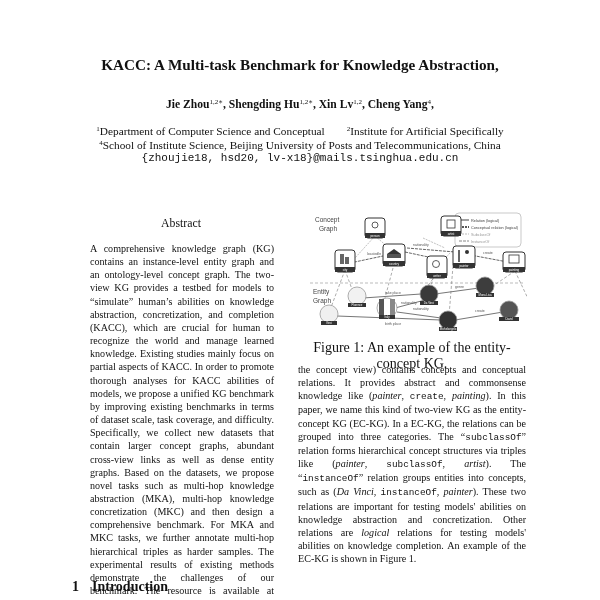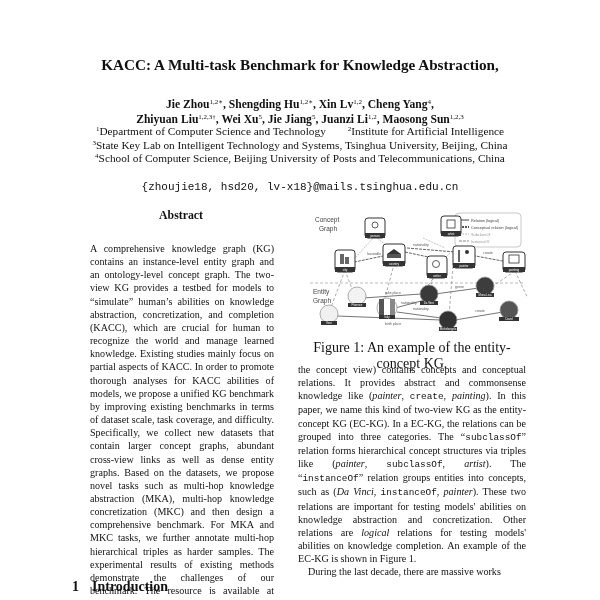--- a/index.html
+++ b/index.html
@@ -7,23 +7,23 @@
          font-family: "Liberation Serif", "DejaVu Serif", serif; color: #111; }
   .title { position: absolute; left: 0; width: 600px; top: 56px; text-align: center;
            font-weight: bold; font-size: 15.2px; line-height: 18px; }
   .authors { position: absolute; left: 0; width: 600px; top: 97px; text-align: center;
              font-weight: bold; font-size: 11.6px; line-height: 15px; }
   .authors sup { font-weight: normal; font-size: 7px; vertical-align: 4px; line-height: 0; }
   .affils { position: absolute; left: 0; width: 600px; top: 125px; text-align: center;
             font-size: 11.3px; line-height: 13.6px; }
   .affils sup { font-size: 7px; vertical-align: 4px; line-height: 0; }
   .affils .gap { display: inline-block; width: 22px; }
-  .email { font-family: "Liberation Mono", "DejaVu Sans Mono", monospace; font-size: 11px; margin-top: 15px; }
-  .abstract-head { position: absolute; left: 88px; width: 186px; top: 208px; text-align: center;
-                   font-weight: bold; font-size: 11.8px; }
+  .email { font-family: "Liberation Mono", "DejaVu Sans Mono", monospace; font-size: 11px; }
+  .abstract-head { position: absolute; left: 88px; width: 186px; top: 216px; text-align: center;
+                   font-weight: normal; font-size: 11.8px; }
   .col { position: absolute; font-size: 10.1px; line-height: 13.15px; text-align: justify; }
   .col-left { left: 90px; width: 184px; top: 242px; }
   .col-right { left: 298px; width: 228px; top: 363px; }
   .col p { margin: 0; }
   .col .indent { text-indent: 10px; }
   .mono { font-family: "Liberation Mono", "DejaVu Sans Mono", monospace; font-size: 9.4px; }
   .sec-head { position: absolute; left: 72px; top: 579px; font-weight: bold; font-size: 14px; }
   .sec-head .num { display: inline-block; width: 20px; }
   .figure { position: absolute; left: 305px; top: 208px; width: 222px; height: 124px; }
   .fig-caption { position: absolute; left: 298px; width: 228px; top: 340px; text-align: center;
@@ -37,38 +37,28 @@
   <div>KACC: A Multi-task Benchmark for Knowledge Abstraction,</div>
 </div>
 
 <div class="authors">
   <div>
     <span>Jie Zhou</span><sup>1,2∗</sup>,
     <span>Shengding Hu</span><sup>1,2∗</sup>,
     <span>Xin Lv</span><sup>1,2</sup>,
     <span>Cheng Yang</span><sup>4</sup>,
   </div>
-  <div>
-    <span>Zhiyuan Liu</span><sup>1,2,3†</sup>,
-    <span>Wei Xu</span><sup>5</sup>,
-    <span>Jie Jiang</span><sup>5</sup>,
-    <span>Juanzi Li</span><sup>1,2</sup>,
-    <span>Maosong Sun</span><sup>1,2,3</sup>
-  </div>
 </div>
 
 <div class="affils">
   <div>
-    <sup>1</sup><span>Department of Computer Science and Technology</span><span class="gap"></span><sup>2</sup><span>Institute for Artificial Intelligence</span>
+    <sup>1</sup><span>Department of Computer Science and Conceptual</span><span class="gap"></span><sup>2</sup><span>Institute for Artificial Specifically</span>
   </div>
   <div>
-    <sup>3</sup><span>State Key Lab on Intelligent Technology and Systems, Tsinghua University, Beijing, China</span>
-  </div>
-  <div>
-    <sup>4</sup><span>School of Computer Science, Beijing University of Posts and Telecommunications, China</span>
+    <sup>4</sup><span>School of Institute Science, Beijing University of Posts and Telecommunications, China</span>
   </div>
   <div class="email">{zhoujie18, hsd20, lv-x18}@mails.tsinghua.edu.cn</div>
 </div>
 
 <div class="abstract-head">Abstract</div>
 
 <div class="col col-left">
   <p><span>A comprehensive knowledge graph (KG) contains an instance-level entity graph and an ontology-level concept graph. The two-view KG provides a testbed for models to “simulate” human’s abilities on knowledge abstraction, concretization, and completion (KACC), which are crucial for human to recognize the world and manage learned knowledge. Existing studies mainly focus on partial aspects of KACC. In order to promote thorough analyses for KACC abilities of models, we propose a unified KG benchmark by improving existing benchmarks in terms of dataset scale, task coverage, and difficulty. Specifically, we collect new datasets that contain larger concept graphs, abundant cross-view links as well as dense entity graphs. Based on the datasets, we propose novel tasks such as multi-hop knowledge abstraction (MKA), multi-hop knowledge concretization (MKC) and then design a comprehensive benchmark. For MKA and MKC tasks, we further annotate multi-hop hierarchical triples as harder samples. The experimental results of existing methods demonstrate the challenges of our benchmark. The resource is available at </span><span class="mono">https://github.com/thunlp/KACC</span><span>.</span></p>
 </div>
 
@@ -218,14 +208,13 @@
       <circle cx="204" cy="102" r="9" fill="#555" stroke="#999" stroke-width="0.8"></circle>
       <rect x="194" y="109" width="20" height="4" fill="#333"></rect>
       <text x="204" y="112" font-size="2.8" fill="#fff" text-anchor="middle">David</text>
     </g>
   </svg>
 </div>
 <div class="fig-caption">Figure 1: An example of the entity-concept KG.</div>
 
 <div class="col col-right">
   <p id="rc-p1"><span>the concept view) contains concepts and conceptual relations. It provides abstract and commonsense knowledge like (</span><i>painter</i><span>, </span><span class="mono">create</span><span>, </span><i>painting</i><span>). In this paper, we name this kind of two-view KG as the entity-concept KG (EC-KG). In a EC-KG, the relations can be grouped into three categories. The “</span><span class="mono">subclassOf</span><span>” relation forms hierarchical concept structures via triples like (</span><i>painter</i><span>, </span><span class="mono">subclassOf</span><span>, </span><i>artist</i><span>). The “</span><span class="mono">instanceOf</span><span>” relation groups entities into concepts, such as (</span><i>Da Vinci</i><span>, </span><span class="mono">instanceOf</span><span>, </span><i>painter</i><span>). These two relations are important for testing models' abilities on knowledge abstraction and concretization. Other relations are </span><i>logical</i><span> relations for testing models' abilities on knowledge completion. An example of the EC-KG is shown in Figure 1.</span></p>
-  <p class="indent">During the last decade, there are massive works</p>
 </div>
 
 </body></html>

